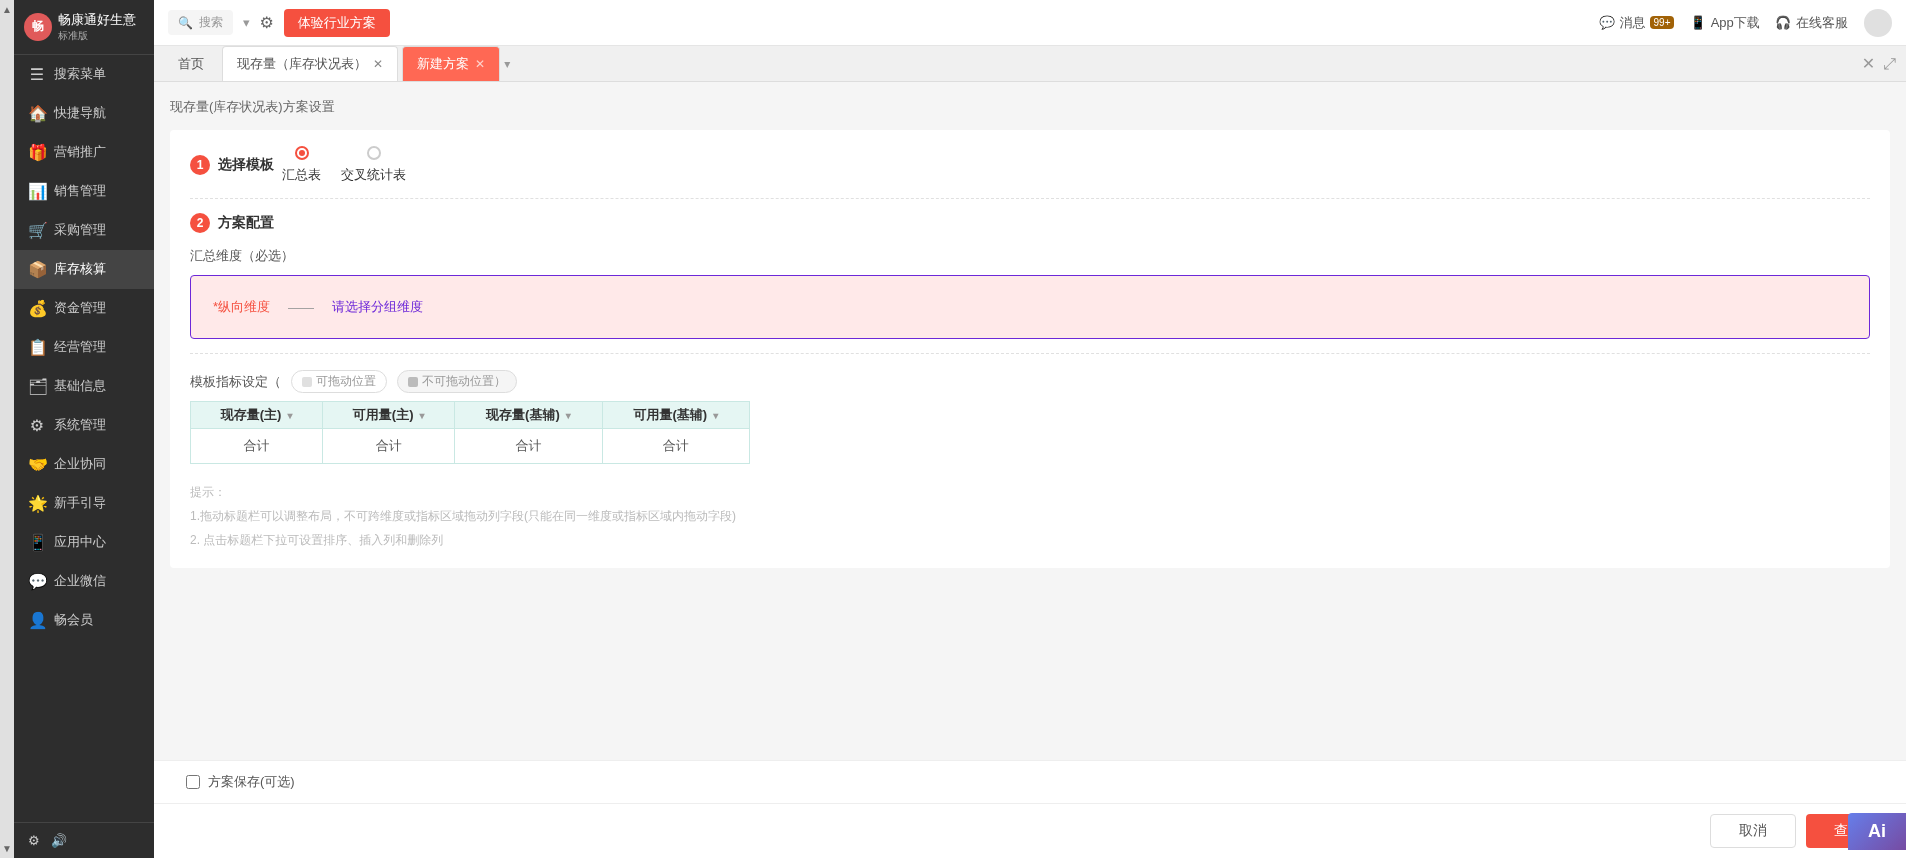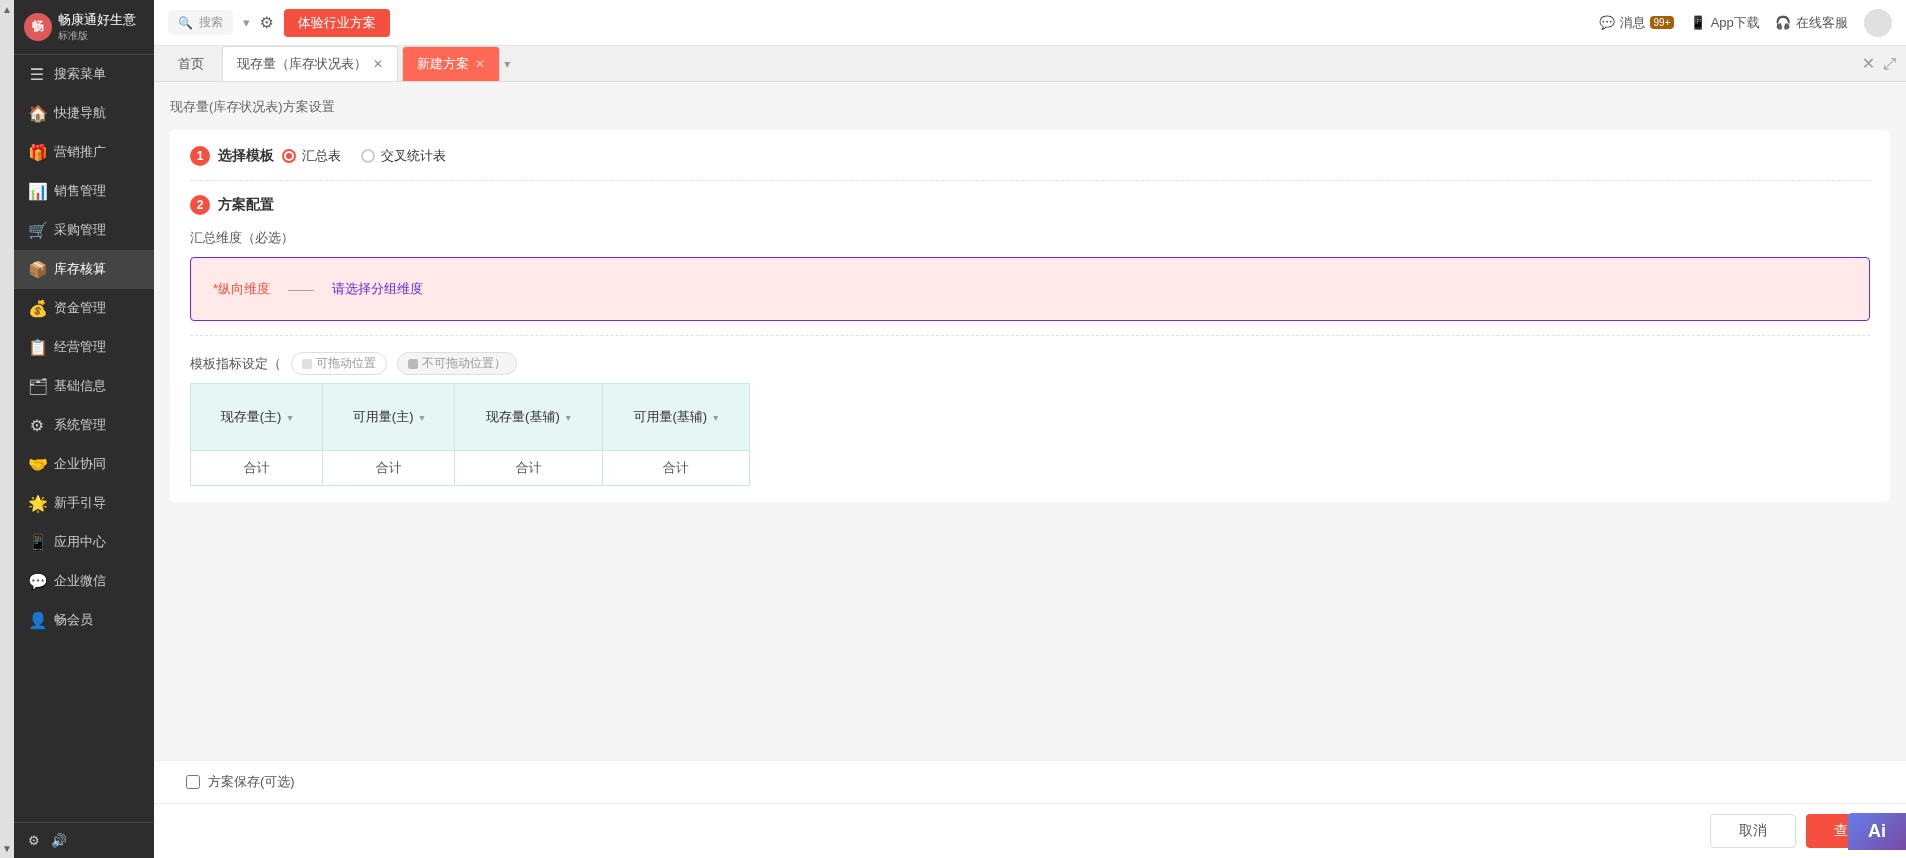--- a/index.html
+++ b/index.html
@@ -132,21 +132,21 @@
     }
     .section-num {
       width: 20px; height: 20px;
       background: #f5503f; color: #fff;
       border-radius: 50%; display: flex; align-items: center; justify-content: center;
       font-size: 12px; font-weight: bold; flex-shrink: 0;
     }
     .section-title { font-size: 14px; font-weight: bold; color: #333; }
 
     .radio-group { display: flex; align-items: center; gap: 20px; }
-    .radio-item { display: flex; align-items: center; gap: 6px; cursor: pointer; font-size: 13px; color: #333; }
+    .radio-item { display: flex; align-items: center; gap: 6px; cursor: pointer; font-size: 13px; color: #333; flex-direction: column; }
     .radio-dot {
       width: 14px; height: 14px; border-radius: 50%;
       border: 2px solid #ccc;
       display: flex; align-items: center; justify-content: center;
     }
     .radio-dot.checked { border-color: #f5503f; }
     .radio-dot.checked::after {
       content: ''; width: 6px; height: 6px; border-radius: 50%; background: #f5503f;
     }
 
@@ -173,22 +173,22 @@
       padding: 2px 10px; font-size: 12px; color: #999; background: #fff;
     }
     .drag-badge .dot { width: 10px; height: 10px; background: #e0e0e0; border-radius: 2px; }
 
     .stat-label {
       font-size: 13px; color: #40b8a0; font-weight: bold; margin-bottom: 8px;
     }
 
     .stat-table { border-collapse: collapse; border: 1px solid #c9e8e3; min-width: 560px; }
     .stat-table th {
-      background: #e5f6f3; padding: 24px 20px;
-      border: 1px solid #c9e8e3; font-size: 13px; color: #333; font-weight: normal;
+      background: #e5f6f3; padding: 4px 20px;
+      border: 1px solid #c9e8e3; font-size: 13px; color: #333; font-weight: bold;
       text-align: center; white-space: nowrap;
     }
     .stat-table td {
       padding: 8px 20px; text-align: center;
       border: 1px solid #c9e8e3; font-size: 13px; color: #555;
       background: #fff;
     }
     .col-dropdown { display: inline-flex; align-items: center; gap: 6px; }
     .chevron { font-size: 10px; color: #999; }
 
@@ -448,20 +448,27 @@
             <tr>
 
             <td>合计</td>
                 <td>合计</td>
                 <td>合计</td>
                 <td>合计</td>
               </tr>
           </tbody>
         </table>
 
+        <div class="tips">
+          <div>
+            <span>提示：</span>
+          </div>
+          <div>1.拖动标题栏可以调整布局，不可跨维度或指标区域拖动列字段(只能在同一维度或指标区域内拖动字段)</div>
+          <div>2. 点击标题栏下拉可设置排序、插入列和删除列</div>
+        </div>
       </div>
     </div>
   </div>
 
   <div class="save-row">
     <input type="checkbox" class="save-check" style="">
     <span class="save-label">方案保存(可选)</span>
   </div>
 
   <div class="footer-btns">

